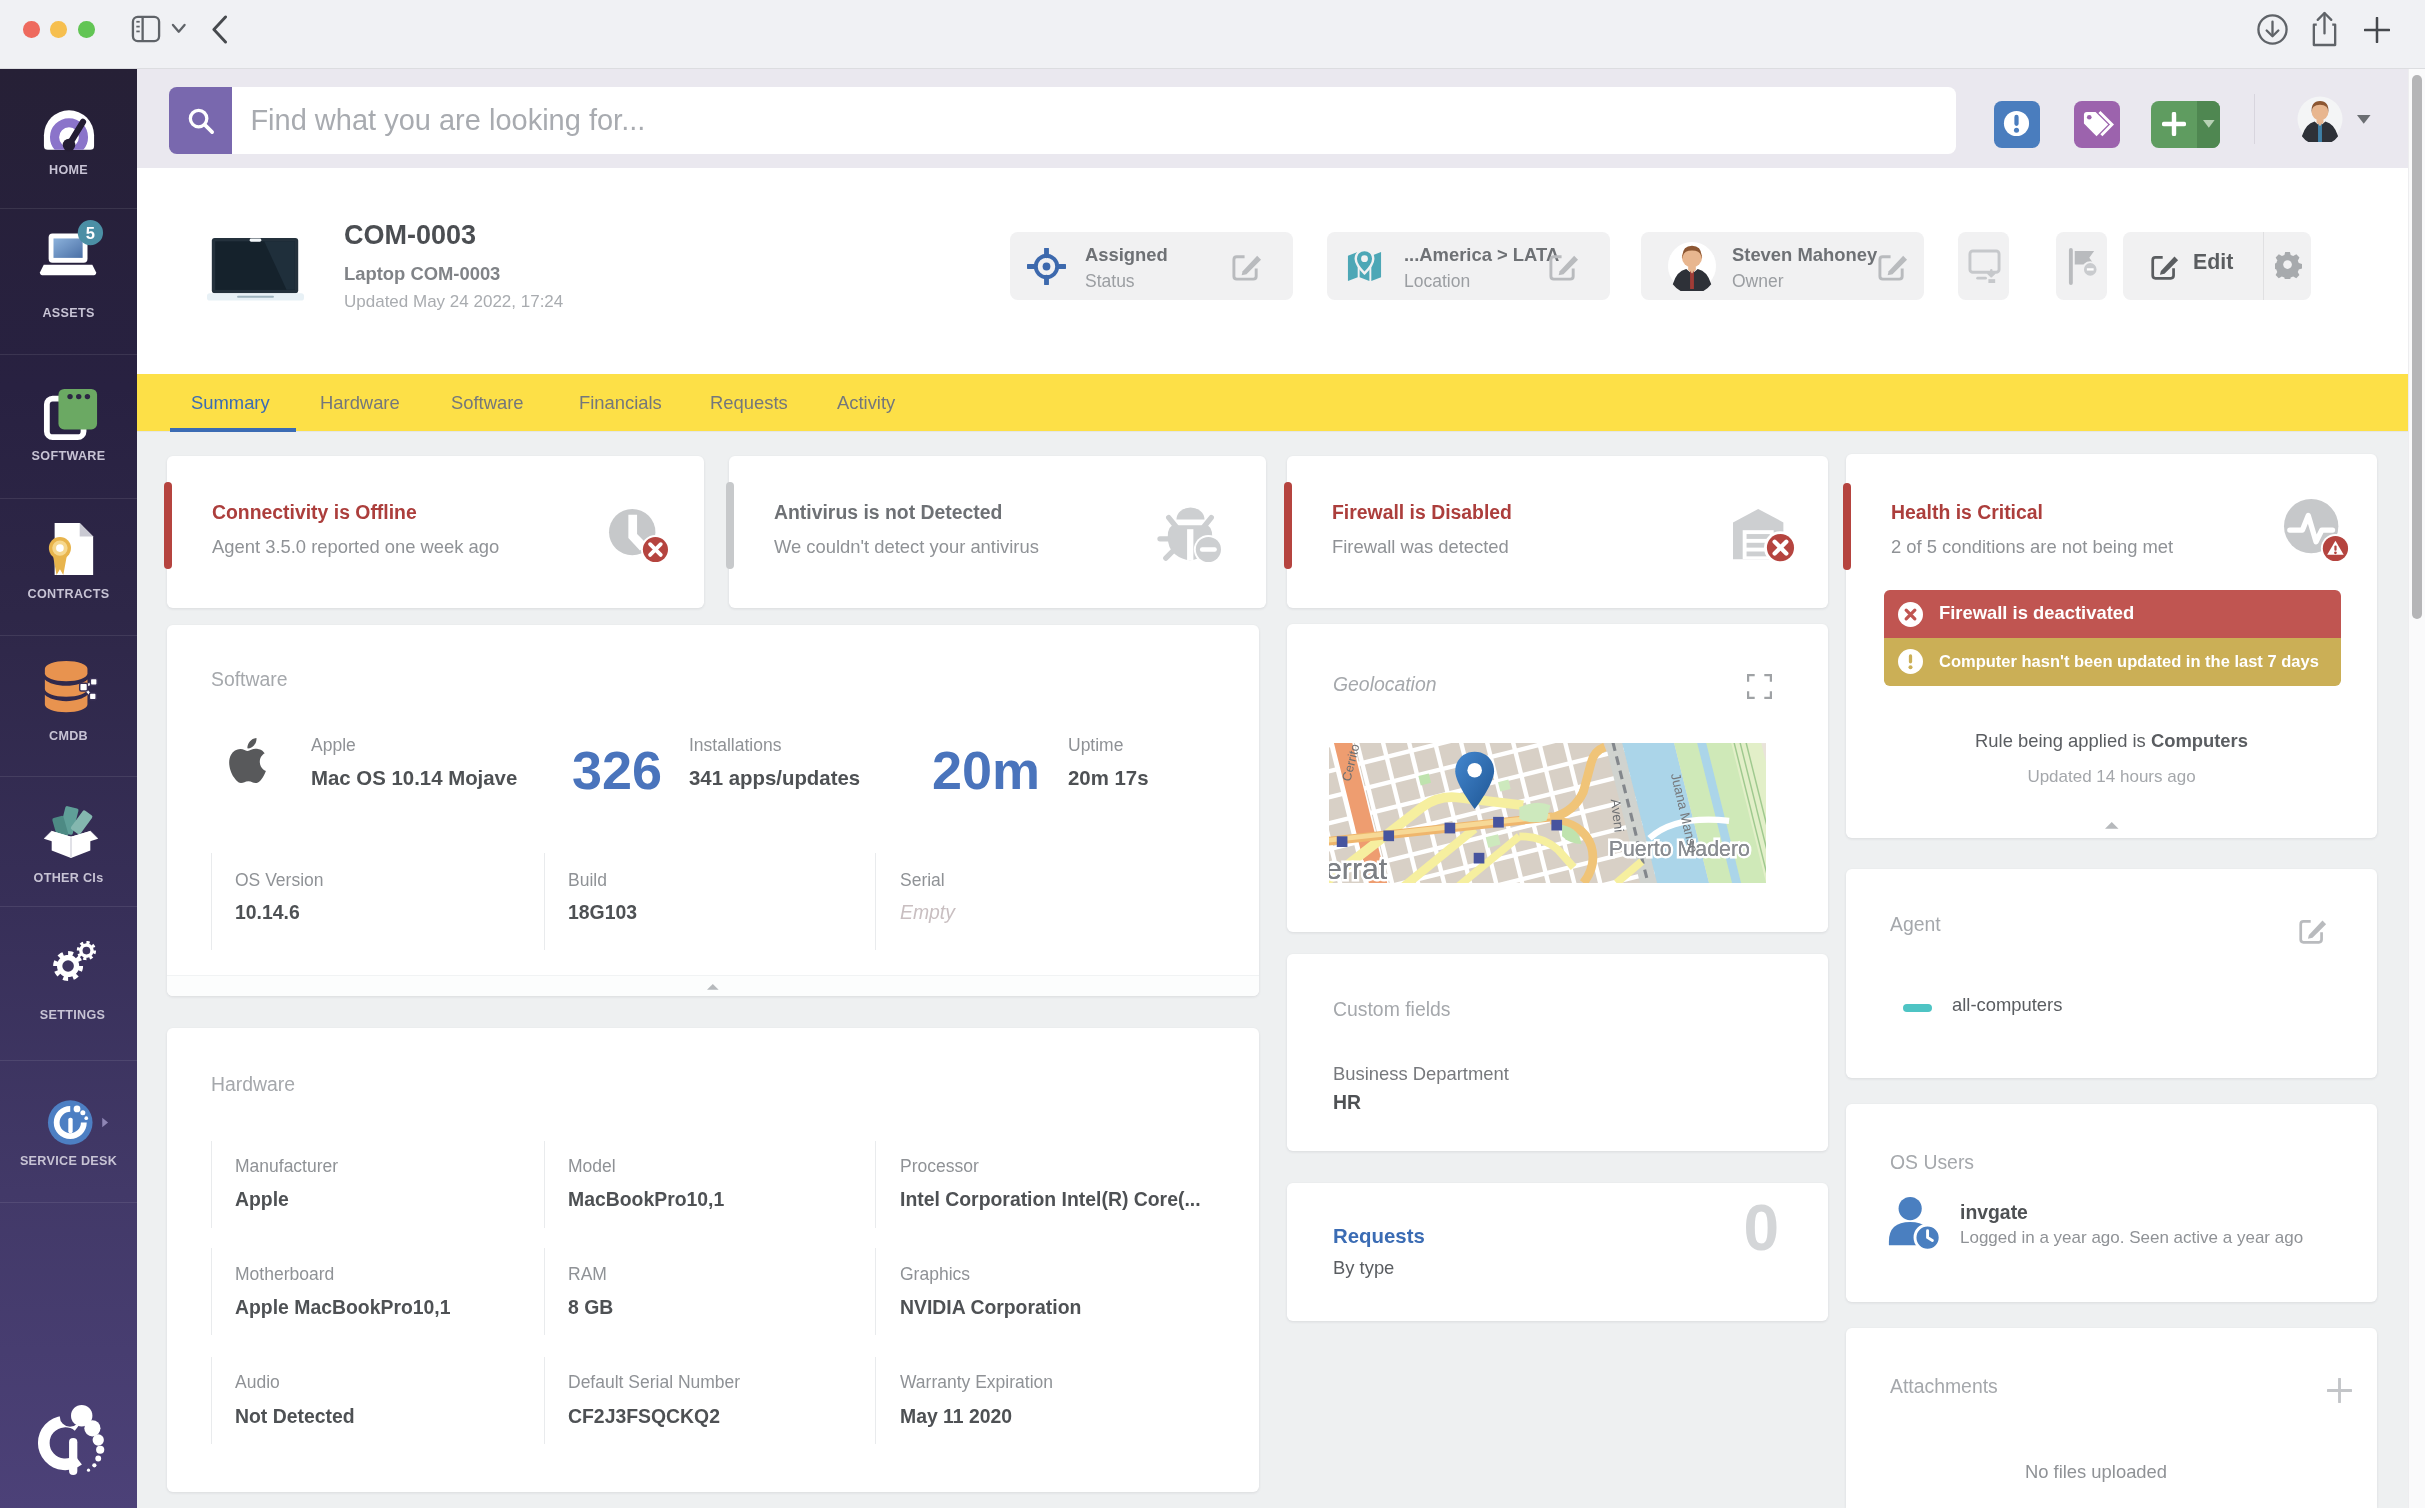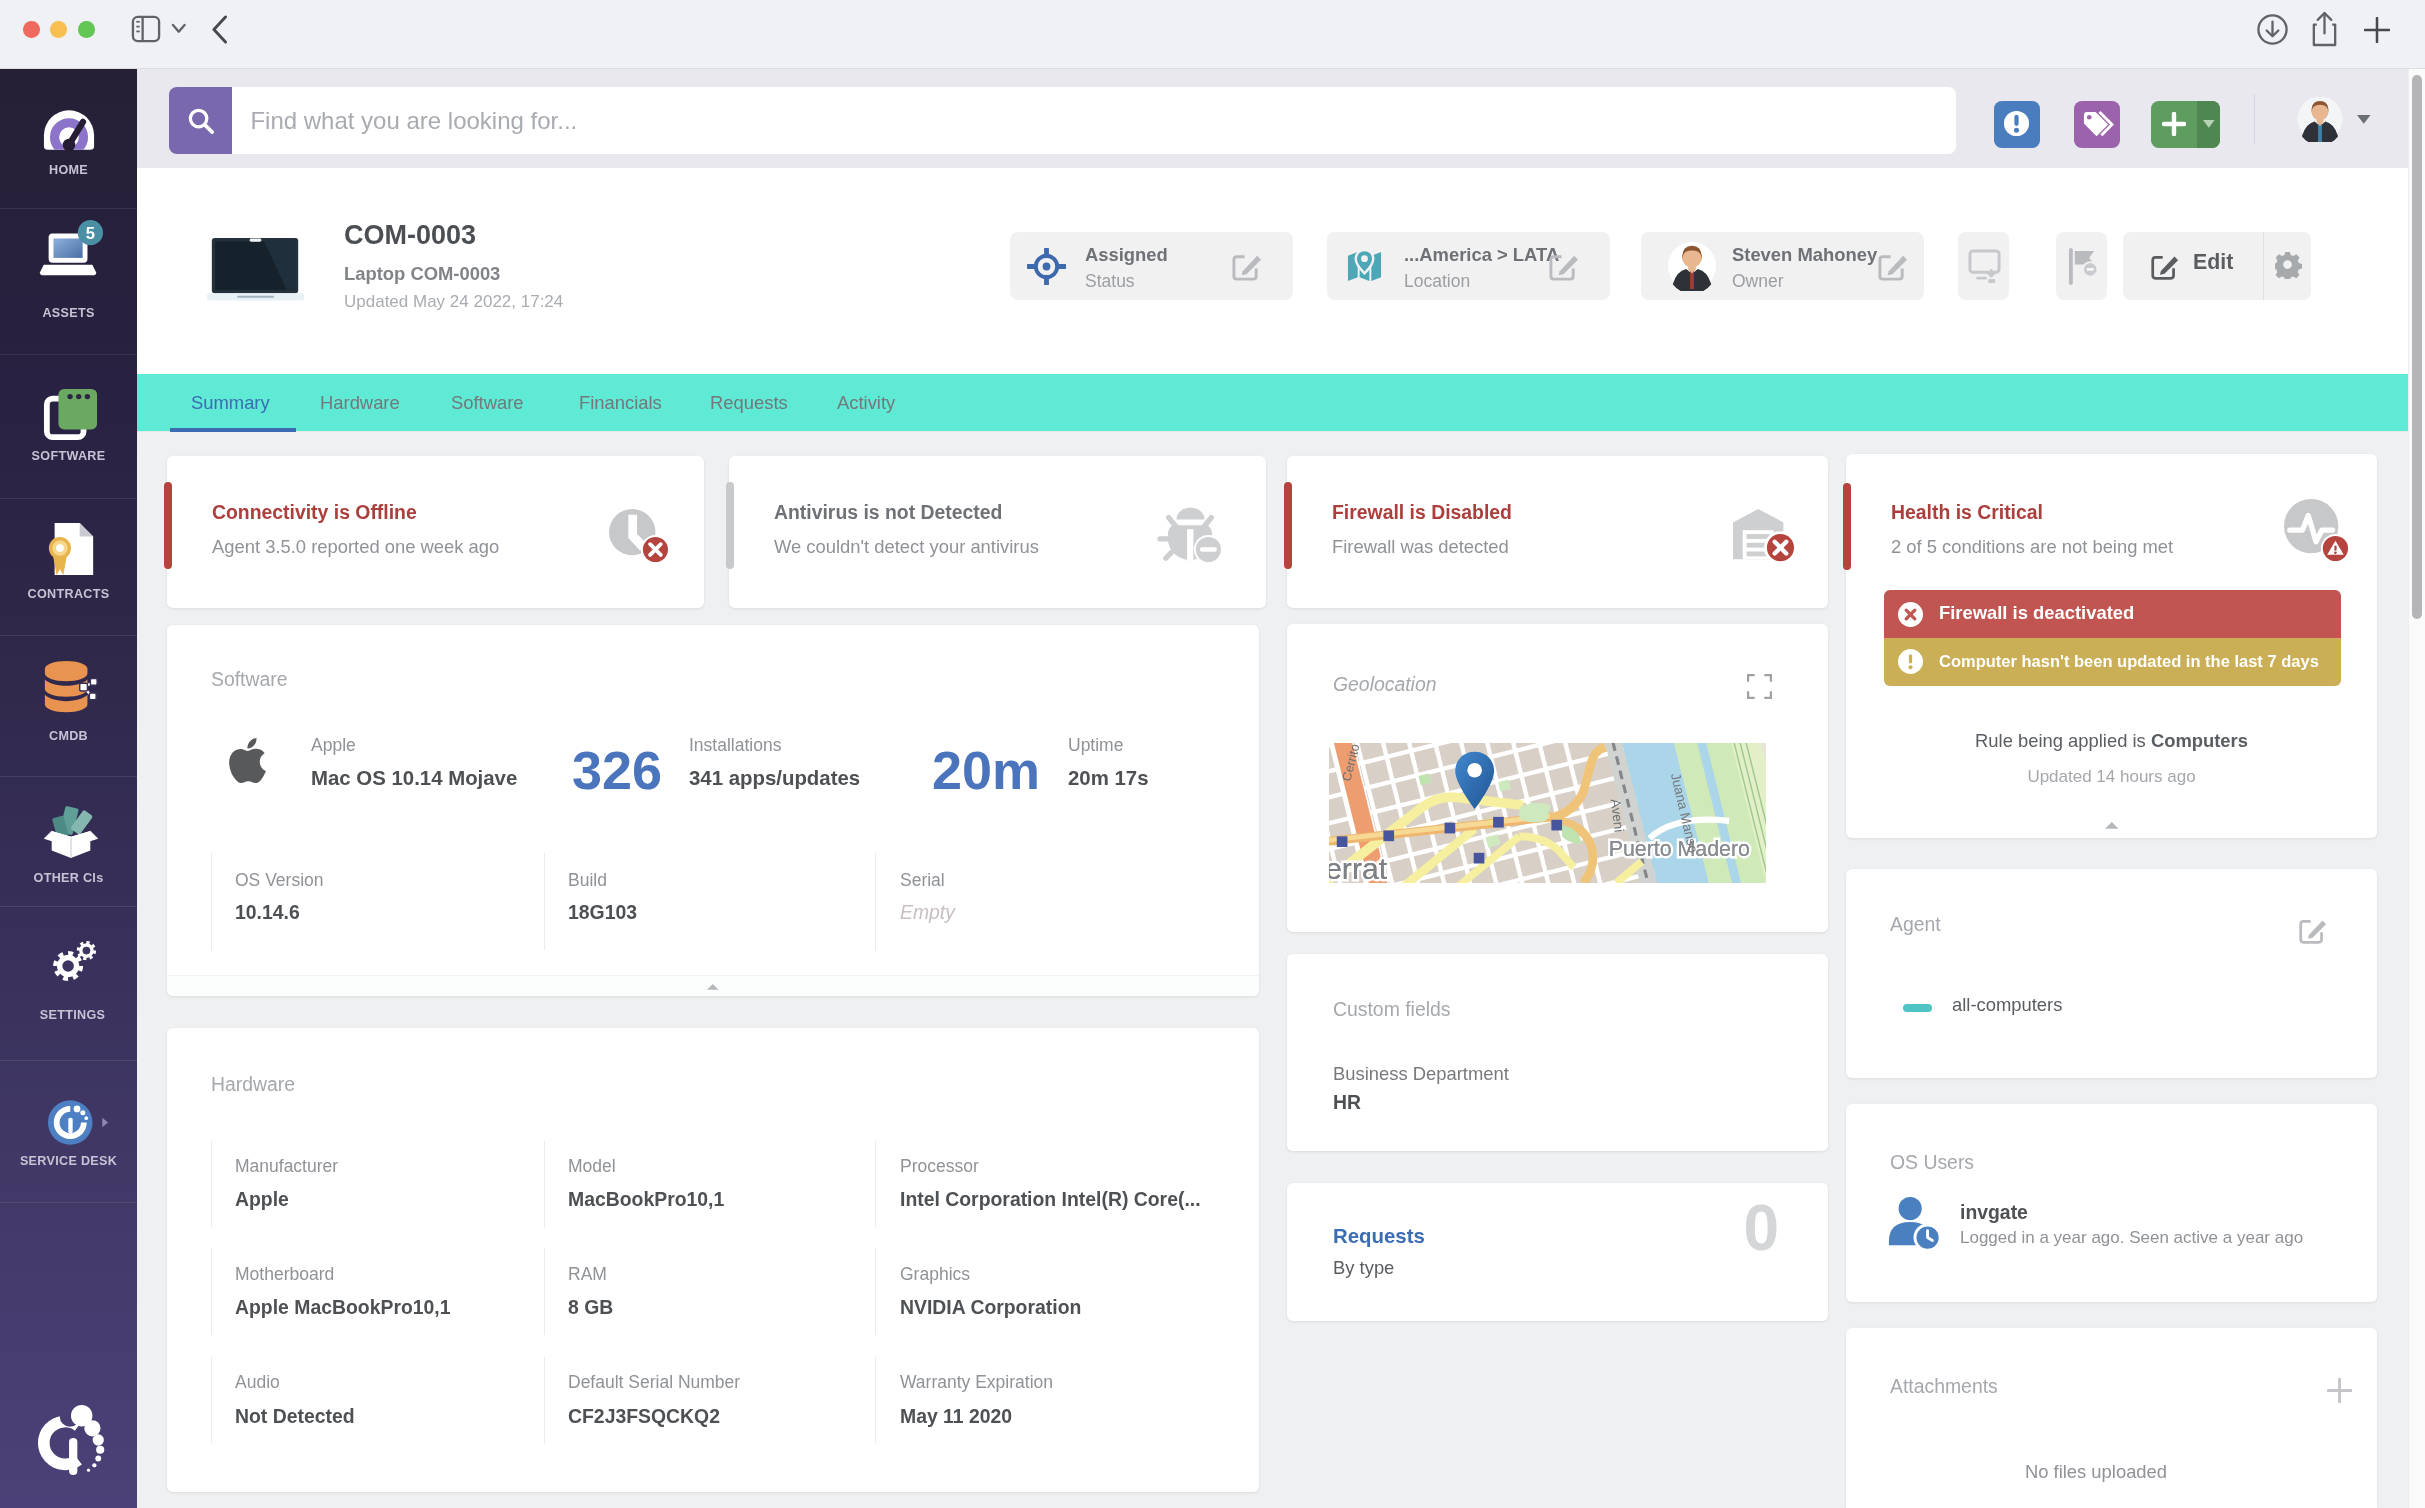--- a/index.html
+++ b/index.html
@@ -9,29 +9,29 @@
 #chrome { position:absolute; left:0; top:0; width:2426px; height:69px; background:#f0f1f4; border-bottom:1px solid #dcdde0; z-index:50;}
 .light { position:absolute; top:21.3px; width:16.5px; height:16.5px; border-radius:50%; }
 
 #sidebar { position:absolute; left:0; top:69px; width:137px; height:1440px;
   background:linear-gradient(180deg,#262036 0%,#282141 22%,#2e2748 38%,#372f58 58%,#423968 78%,#4c4178 100%); z-index:40;}
 .navsep { position:absolute; left:0; width:137px; height:1px; background:rgba(255,255,255,0.09); }
 .navlabel { position:absolute; width:137px; text-align:center; color:#c7c3d4; font-size:12.6px; font-weight:bold; letter-spacing:0.3px; }
 
 #toolbar { position:absolute; left:137px; top:69px; width:2289px; height:99px; background:#eae8ef; }
 #searchicon { position:absolute; left:32px; top:18.4px; width:63px; height:67px; background:#7968ae; border-radius:7.8px 0 0 7.8px; }
-#searchinput { position:absolute; left:95px; top:18.4px; width:1724px; height:67px; background:#fff; border-radius:0 7.8px 7.8px 0; color:#a8abb0; font-size:24px; line-height:67px; padding-left:18.4px; }
+#searchinput { position:absolute; left:95px; top:18.4px; width:1724px; height:67px; background:#fff; border-radius:0 7.8px 7.8px 0; color:#a8abb0; font-size:29px; line-height:67px; padding-left:18.4px; }
 .toolbtn { position:absolute; top:32px; width:46px; height:47px; border-radius:7.8px; }
 
 #header { position:absolute; left:137px; top:168px; width:2289px; height:206px; background:#ffffff; }
 .statuscard { position:absolute; top:64px; height:68px; background:#f1f1f2; border-radius:7.8px; }
 .sc-title { position:absolute; font-size:18.4px; font-weight:bold; color:#6e7175; white-space:nowrap; }
 .sc-sub { position:absolute; font-size:17.5px; color:#9b9ea2; }
 
-#tabbar { position:absolute; left:137px; top:374px; width:2289px; height:58px; background:#5eead4; border-bottom:1px solid #e4e6e7; }
+#tabbar { position:absolute; left:137px; top:374px; width:2289px; height:58px; background:#fde047; border-bottom:1px solid #e4e6e7; }
 .tab { position:absolute; top:18.4px; font-size:18.4px; color:#74777b; white-space:nowrap;}
 
 .card { position:absolute; background:#fff; border-radius:5.8px; box-shadow:0 1px 2.9px rgba(40,40,60,0.10); }
 .pill { position:absolute; left:-2.9px; width:7.8px; height:87px; border-radius:3.9px; }
 .alert-title { position:absolute; left:45px; font-size:19.4px; line-height:22px; font-weight:bold; white-space:nowrap;}
 .alert-sub { position:absolute; left:45px; font-size:18.4px; line-height:21.3px; color:#8f9296; white-space:nowrap;}
 .cardlabel { position:absolute; font-size:19.4px; color:#a5a8ac; }
 .flabel { font-size:17.5px; color:#8f9296; position:absolute; white-space:nowrap;}
 .fvalue { font-size:19.4px; font-weight:bold; color:#4e5154; position:absolute; white-space:nowrap;}
 .vline { position:absolute; width:1px; background:#e9ebed; }

